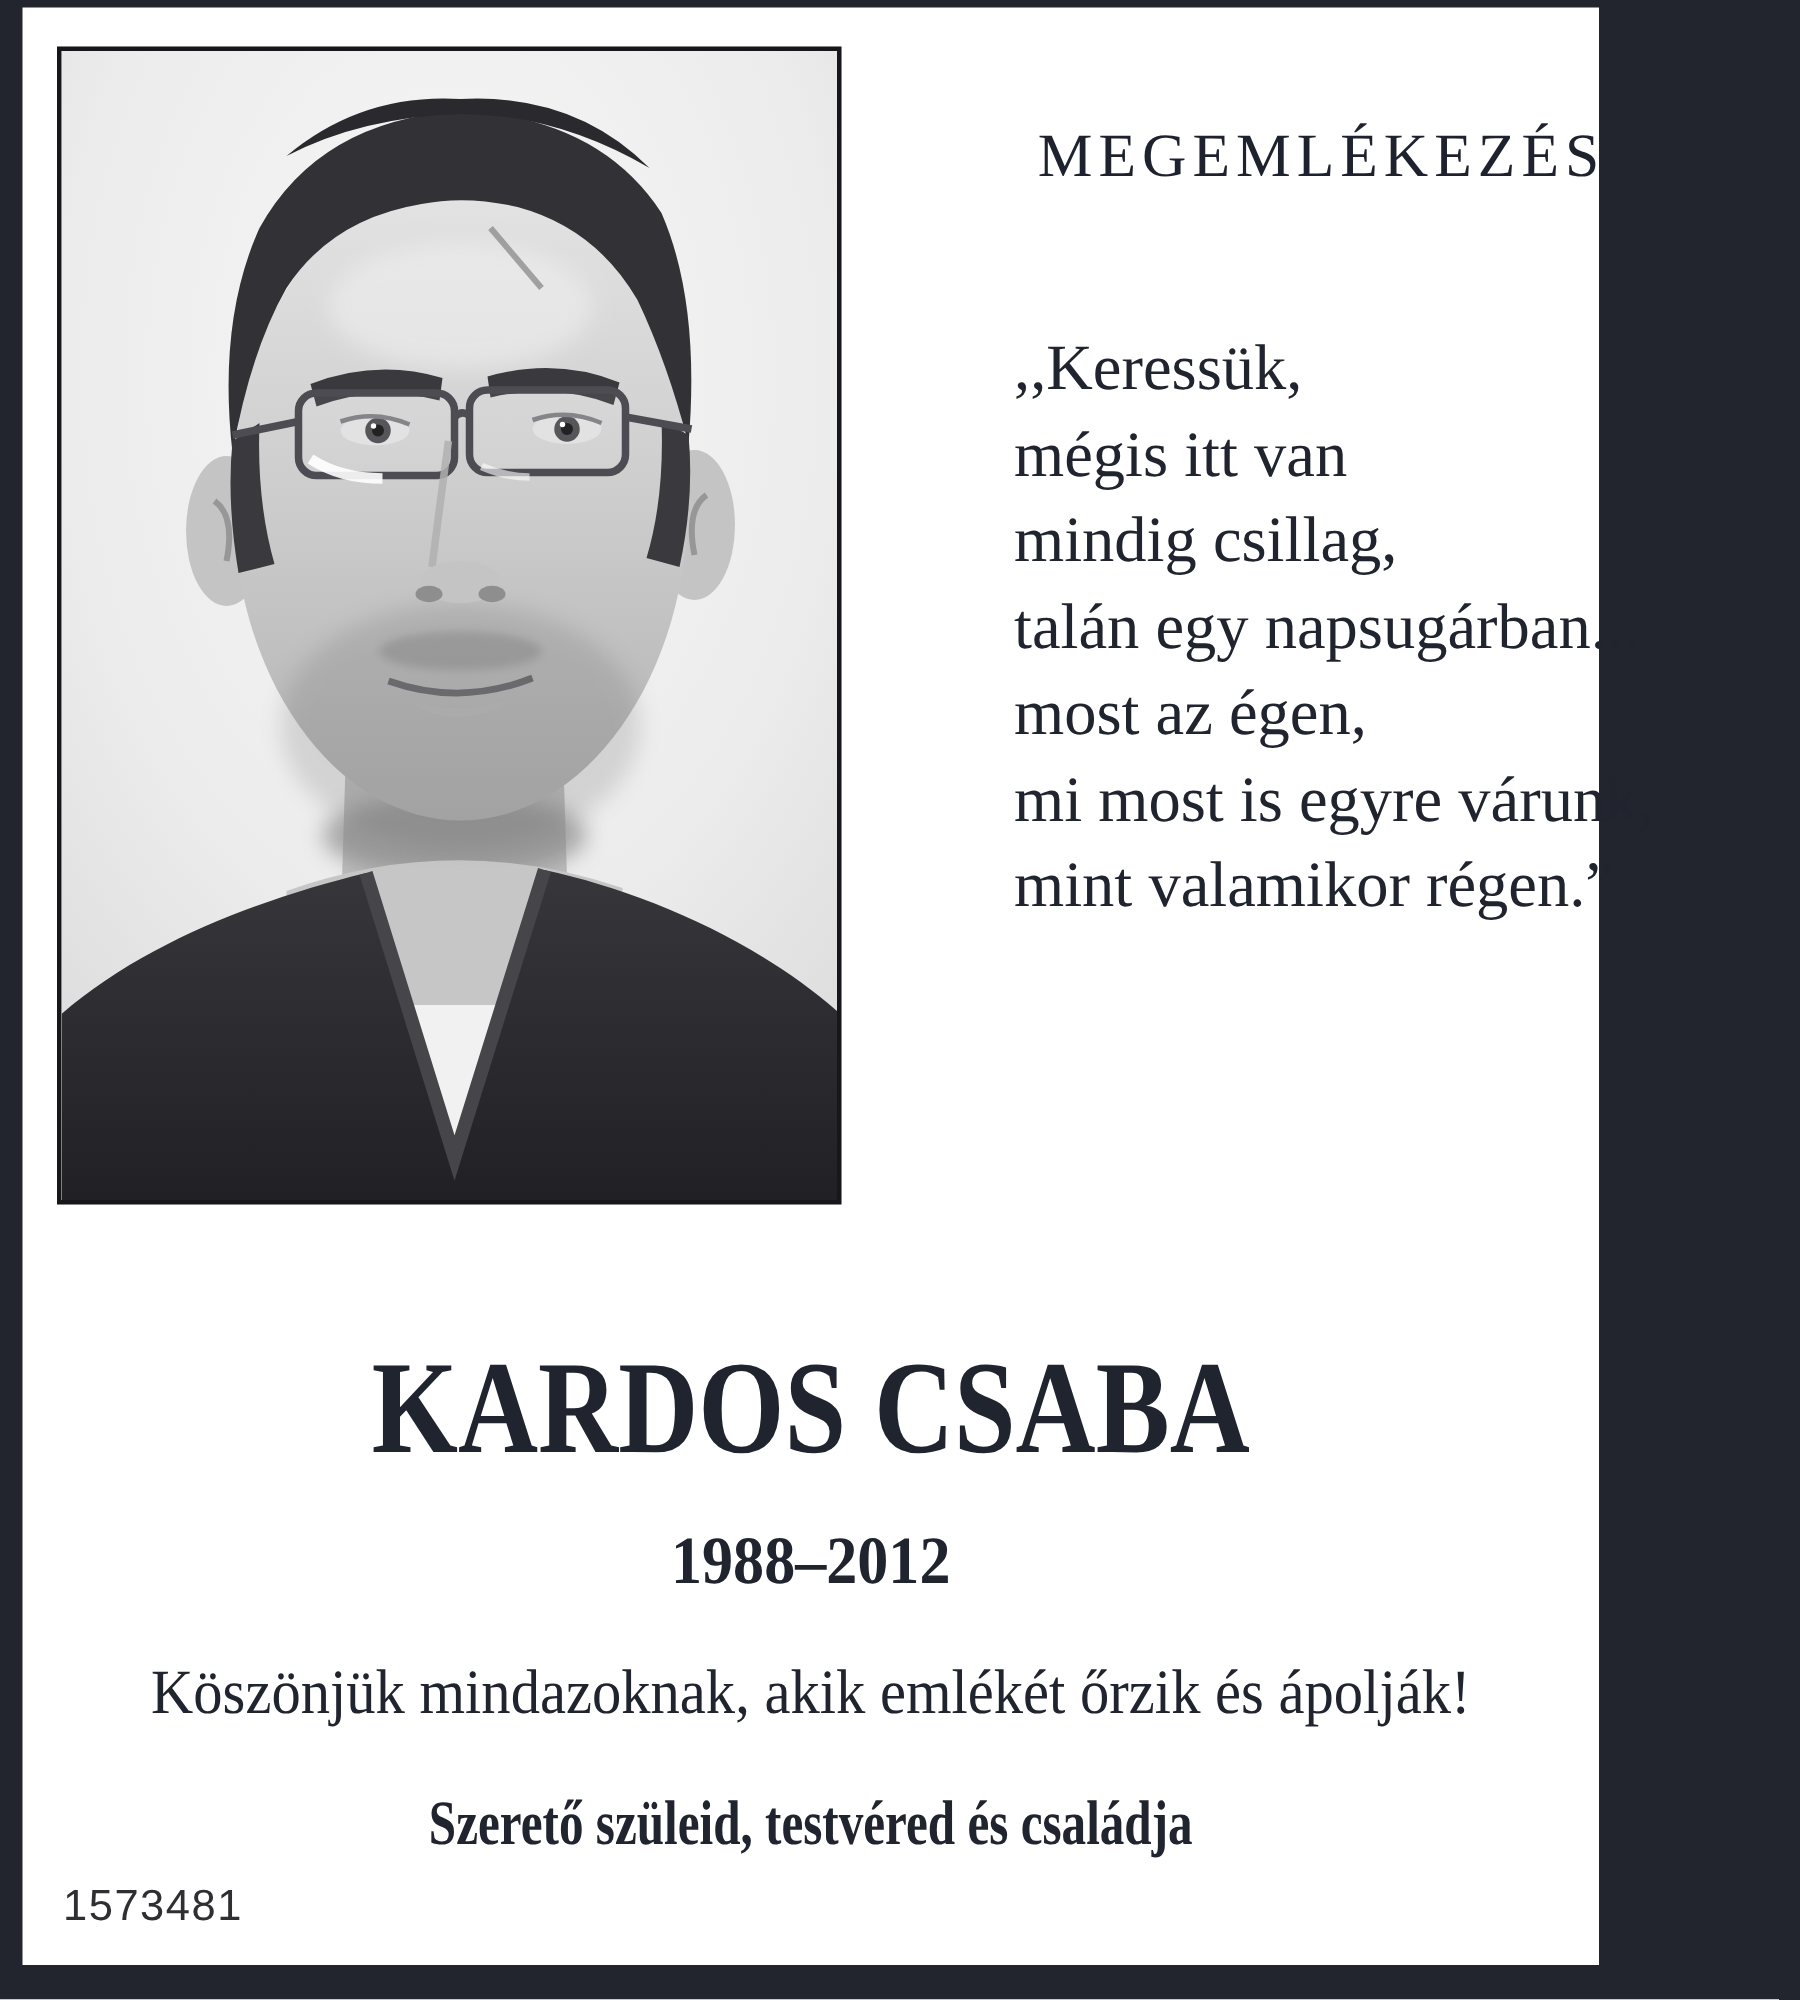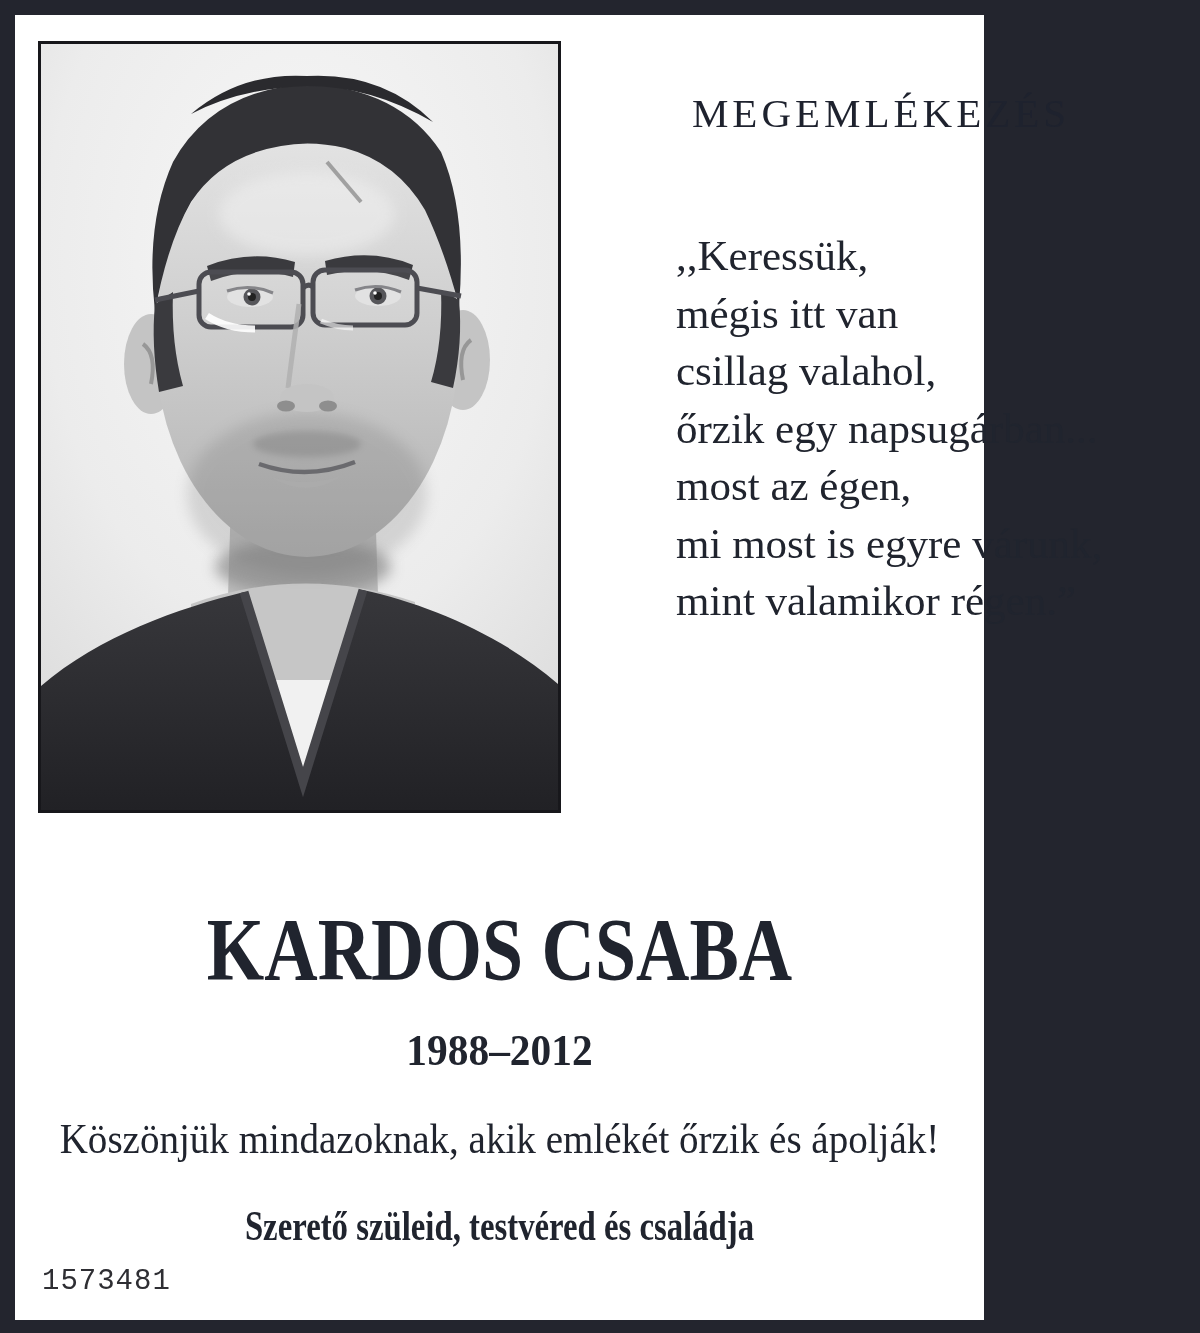--- a/index.html
+++ b/index.html
@@ -2,21 +2,21 @@
 <html><head>
 <meta charset="utf-8">
 <style>
   html,body{margin:0;padding:0;background:#ffffff;}
   .frame{
     position:relative;width:1200px;height:1333px;
     background:#23252e;overflow:hidden;
     font-family:"Liberation Serif","DejaVu Serif",serif;
   }
   .paper{
-    position:absolute;left:15px;top:15px;width:969px;height:1305px;
+    position:absolute;left:15px;top:5px;width:1051px;height:1305px;
     background:#ffffff;
   }
   .photo{
     position:absolute;left:23px;top:26px;width:523px;height:772px;
     box-sizing:border-box;border:3px solid #17171b;background:#ededed;overflow:hidden;
   }
   .photo svg{display:block;width:100%;height:100%;}
   .title{
     position:absolute;left:556px;top:76px;width:620px;
     text-align:center;white-space:nowrap;
@@ -42,21 +42,21 @@
     font-size:42px;line-height:1;color:#20242e;
     transform:scaleX(.93);transform-origin:50% 50%;
   }
   .signature{
     position:absolute;left:0;top:1190px;width:100%;text-align:center;white-space:nowrap;
     font-weight:700;font-size:42px;line-height:1;color:#20242e;
     transform:scaleX(.78);transform-origin:50% 50%;
   }
   .ref{
     position:absolute;left:27px;top:1252px;
-    font-family:Liberation Mono, monospace;
+    font-family:Liberation Sans, sans-serif;
     font-size:29px;line-height:1;color:#2e2e33;letter-spacing:1px;
   }
 </style>
 </head>
 <body>
 
 <div class="frame">
   <div class="paper">
 
     <div class="photo">
@@ -145,22 +145,22 @@
         <path d="M218,420 Q266,437 314,418" stroke="#6a6a6e" stroke-width="4.5" fill="none"></path>
         <path d="M228,432 Q266,457 304,430 Q266,445 228,432 Z" fill="#ababab" opacity=".9"></path>
       </svg>
     </div>
 
     <div class="title">MEGEMLÉKEZÉS</div>
 
     <div class="poem">
       <div class="poem-line">,,Keressük,</div>
       <div class="poem-line">mégis itt van</div>
-      <div class="poem-line">csillag valahol,</div>
-      <div class="poem-line">őrzik egy napsugárban...</div>
+      <div class="poem-line">mindig csillag,</div>
+      <div class="poem-line">talán egy napsugárban...</div>
       <div class="poem-line">most az égen,</div>
       <div class="poem-line">mi most is egyre várunk,</div>
       <div class="poem-line">mint valamikor régen.”</div>
     </div>
 
     <div class="name">KARDOS CSABA</div>
     <div class="years">1988–2012</div>
     <div class="thanks">Köszönjük mindazoknak, akik emlékét őrzik és ápolják!</div>
     <div class="signature">Szerető szüleid, testvéred és családja</div>
     <div class="ref">1573481</div>

